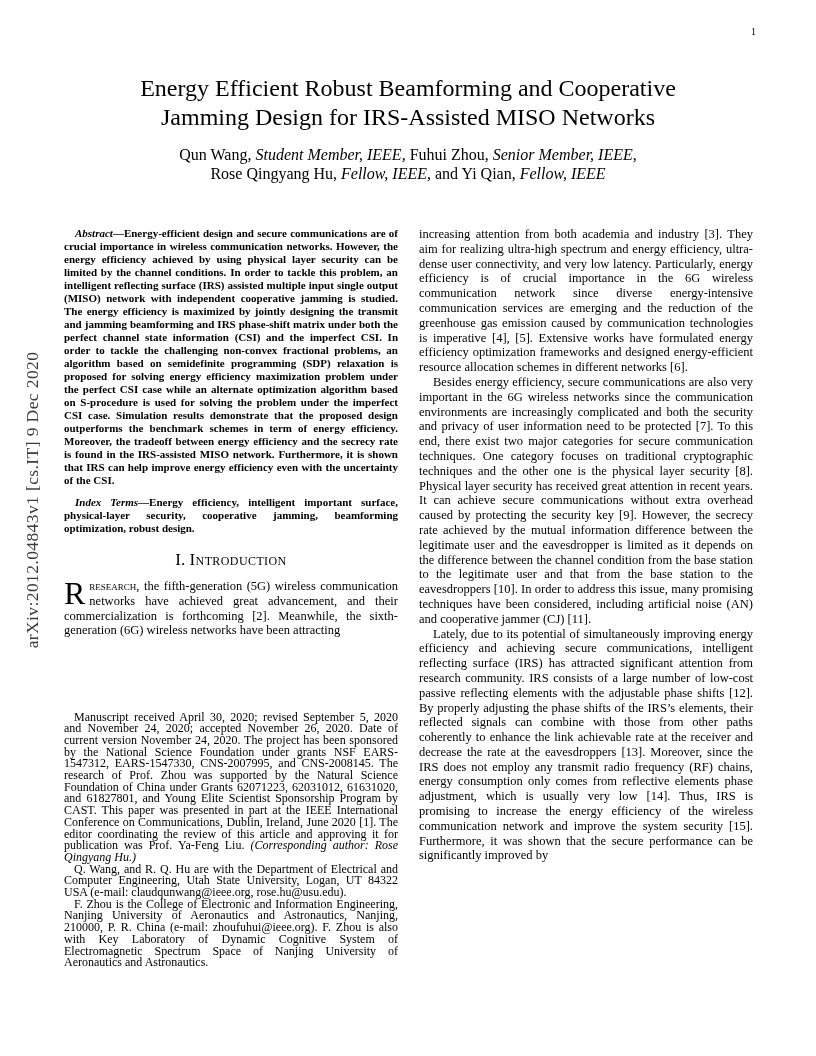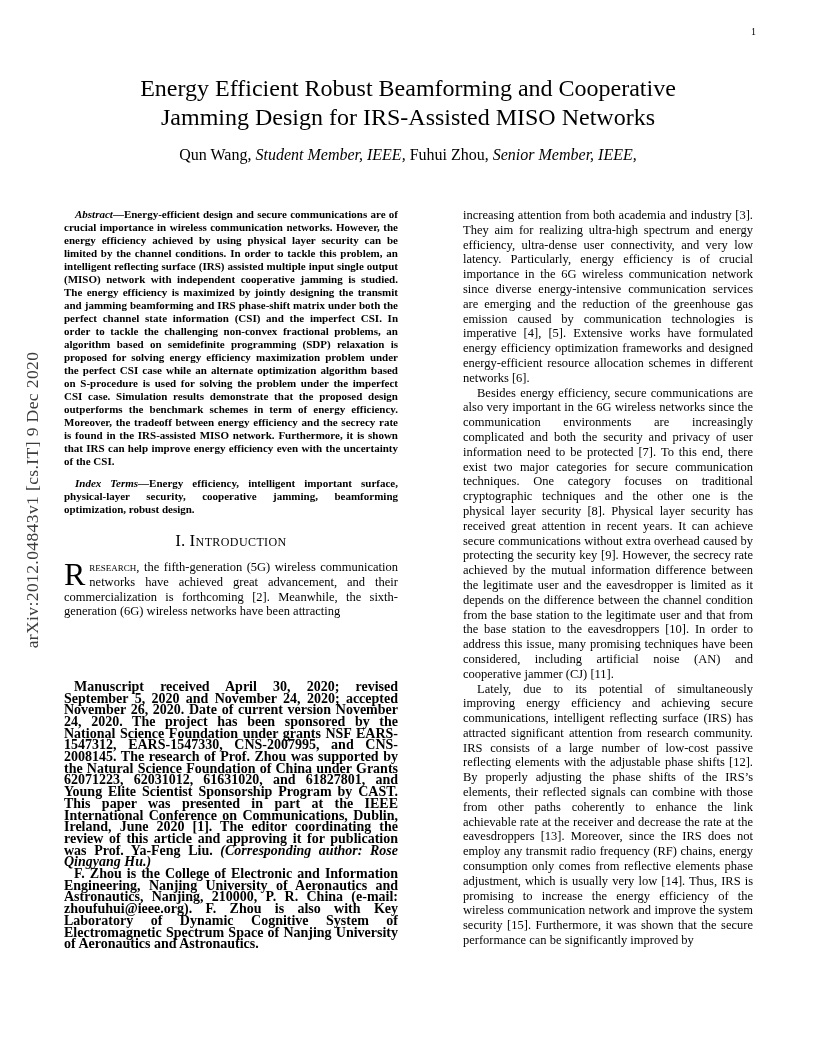--- a/index.html
+++ b/index.html
@@ -73,73 +73,73 @@
     font-size: 17px;
     text-align: center;
     margin: 15px 0 9px 0;
   }
   .section-heading .sc { letter-spacing: 0.4px; }
 
   .body-para {
     font-size: 12.5px;
     line-height: 14.8px;
     text-indent: 14px;
-    margin-left: 44px;
   }
   .no-indent { text-indent: 0; }
 
   .intro-para {
     font-size: 12.5px;
     line-height: 14.8px;
   }
   .dropcap {
     float: left;
     font-size: 32px;
     line-height: 27px;
     padding: 1px 4px 0 0;
   }
 
   .footnotes { margin-top: auto; padding-top: 10px; }
   .footnote {
-    font-size: 14px;
+    font-size: 12px;
     line-height: 11.7px;
     text-indent: 10px;
     text-align: justify;
-    font-weight: bold;
   }
 </style>
 </head>
 <body>
 
 <div class="page">
 
   <div class="arxiv-strip">arXiv:2012.04843v1  [cs.IT]  9 Dec 2020</div>
 
   <div class="page-number">1</div>
 
   <div class="header">
     <h1 class="title">Energy Efficient Robust Beamforming and Cooperative Jamming Design for IRS-Assisted MISO Networks</h1>
     <div class="author-block">
         <div class="author-line"><span>Qun Wang, </span><span class="it">Student Member, IEEE,</span><span> Fuhui Zhou, </span><span class="it">Senior Member, IEEE,</span></div>
+        <div class="author-line"><span>Rose Qingyang Hu, </span><span class="it">Fellow, IEEE,</span><span> and Yi Qian, </span><span class="it">Fellow, IEEE</span></div>
       </div>
   </div>
 
   <div class="columns">
 
     <div class="col col-left">
       <p class="abstract"><span class="it">Abstract</span><span>—Energy-efficient design and secure communications are of crucial importance in wireless communication networks. However, the energy efficiency achieved by using physical layer security can be limited by the channel conditions. In order to tackle this problem, an intelligent reflecting surface (IRS) assisted multiple input single output (MISO) network with independent cooperative jamming is studied. The energy efficiency is maximized by jointly designing the transmit and jamming beamforming and IRS phase-shift matrix under both the perfect channel state information (CSI) and the imperfect CSI. In order to tackle the challenging non-convex fractional problems, an algorithm based on semidefinite programming (SDP) relaxation is proposed for solving energy efficiency maximization problem under the perfect CSI case while an alternate optimization algorithm based on S-procedure is used for solving the problem under the imperfect CSI case. Simulation results demonstrate that the proposed design outperforms the benchmark schemes in term of energy efficiency. Moreover, the tradeoff between energy efficiency and the secrecy rate is found in the IRS-assisted MISO network. Furthermore, it is shown that IRS can help improve energy efficiency even with the uncertainty of the CSI.</span></p>
 
       <p class="index-terms"><span class="it">Index Terms</span><span>—Energy efficiency, intelligent important surface, physical-layer security, cooperative jamming, beamforming optimization, robust design.</span></p>
 
       <h2 class="section-heading"><span>I.</span>&nbsp;<span class="sc">Introduction</span></h2>
 
       <p class="intro-para"><span class="dropcap">R</span><span class="sc">research</span><span>, the fifth-generation (5G) wireless communication networks have achieved great advancement, and their commercialization is forthcoming [2]. Meanwhile, the sixth-generation (6G) wireless networks have been attracting</span></p>
 
       <div class="footnotes">
           <p class="footnote"><span>Manuscript received April 30, 2020; revised September 5, 2020 and November 24, 2020; accepted November 26, 2020. Date of current version November 24, 2020. The project has been sponsored by the National Science Foundation under grants NSF EARS-1547312, EARS-1547330, CNS-2007995, and CNS-2008145. The research of Prof. Zhou was supported by the Natural Science Foundation of China under Grants 62071223, 62031012, 61631020, and 61827801, and Young Elite Scientist Sponsorship Program by CAST. This paper was presented in part at the IEEE International Conference on Communications, Dublin, Ireland, June 2020 [1]. The editor coordinating the review of this article and approving it for publication was Prof. Ya-Feng Liu. </span><span class="it">(Corresponding author: Rose Qingyang Hu.)</span></p>
+          <p class="footnote"><span>Q. Wang, and R. Q. Hu are with the Department of Electrical and Computer Engineering, Utah State University, Logan, UT 84322 USA (e-mail: claudqunwang@ieee.org, rose.hu@usu.edu).</span></p>
           <p class="footnote"><span>F. Zhou is the College of Electronic and Information Engineering, Nanjing University of Aeronautics and Astronautics, Nanjing, 210000, P. R. China (e-mail: zhoufuhui@ieee.org). F. Zhou is also with Key Laboratory of Dynamic Cognitive System of Electromagnetic Spectrum Space of Nanjing University of Aeronautics and Astronautics.</span></p>
         </div>
     </div>
 
     <div class="col col-right">
         <p class="body-para no-indent">increasing attention from both academia and industry [3]. They aim for realizing ultra-high spectrum and energy efficiency, ultra-dense user connectivity, and very low latency. Particularly, energy efficiency is of crucial importance in the 6G wireless communication network since diverse energy-intensive communication services are emerging and the reduction of the greenhouse gas emission caused by communication technologies is imperative [4], [5]. Extensive works have formulated energy efficiency optimization frameworks and designed energy-efficient resource allocation schemes in different networks [6].</p>
         <p class="body-para">Besides energy efficiency, secure communications are also very important in the 6G wireless networks since the communication environments are increasingly complicated and both the security and privacy of user information need to be protected [7]. To this end, there exist two major categories for secure communication techniques. One category focuses on traditional cryptographic techniques and the other one is the physical layer security [8]. Physical layer security has received great attention in recent years. It can achieve secure communications without extra overhead caused by protecting the security key [9]. However, the secrecy rate achieved by the mutual information difference between the legitimate user and the eavesdropper is limited as it depends on the difference between the channel condition from the base station to the legitimate user and that from the base station to the eavesdroppers [10]. In order to address this issue, many promising techniques have been considered, including artificial noise (AN) and cooperative jammer (CJ) [11].</p>
         <p class="body-para">Lately, due to its potential of simultaneously improving energy efficiency and achieving secure communications, intelligent reflecting surface (IRS) has attracted significant attention from research community. IRS consists of a large number of low-cost passive reflecting elements with the adjustable phase shifts [12]. By properly adjusting the phase shifts of the IRS’s elements, their reflected signals can combine with those from other paths coherently to enhance the link achievable rate at the receiver and decrease the rate at the eavesdroppers [13]. Moreover, since the IRS does not employ any transmit radio frequency (RF) chains, energy consumption only comes from reflective elements phase adjustment, which is usually very low [14]. Thus, IRS is promising to increase the energy efficiency of the wireless communication network and improve the system security [15]. Furthermore, it was shown that the secure performance can be significantly improved by</p>
       </div>
 

